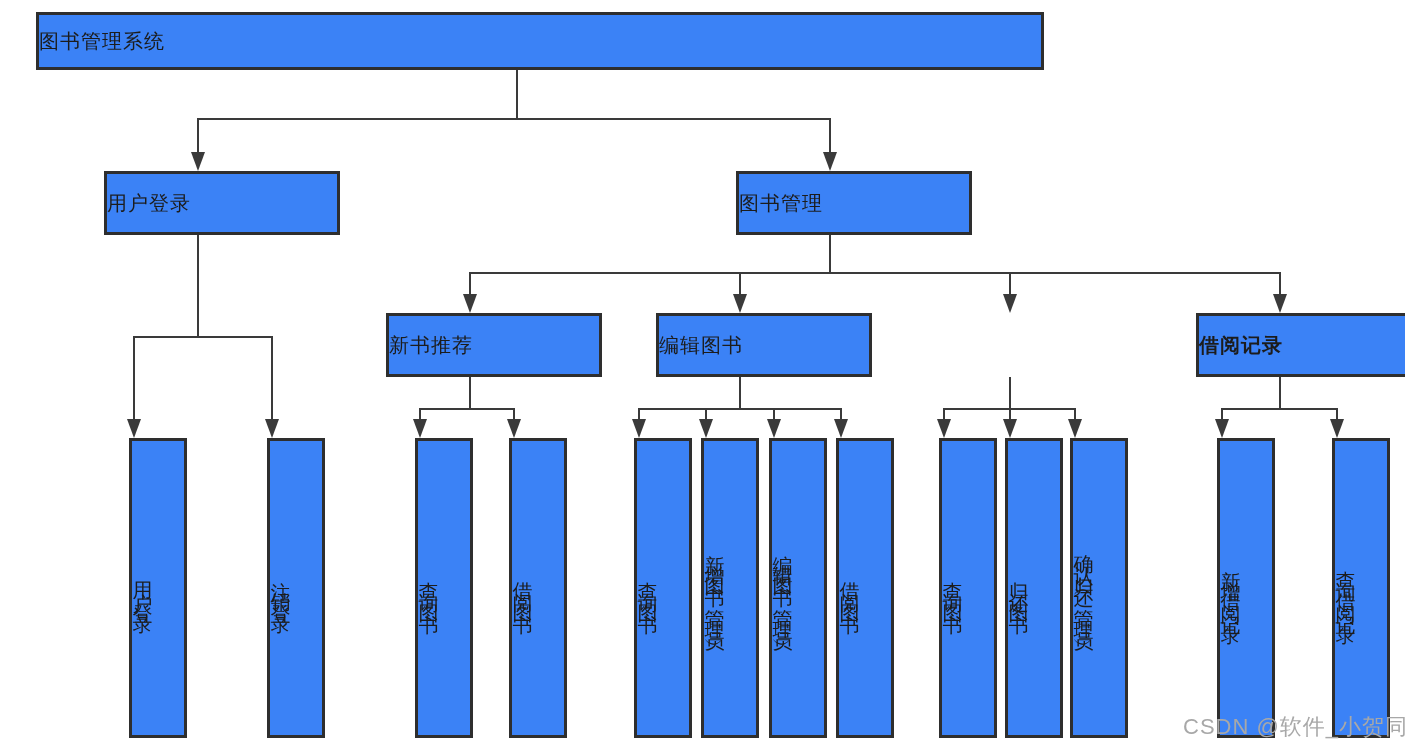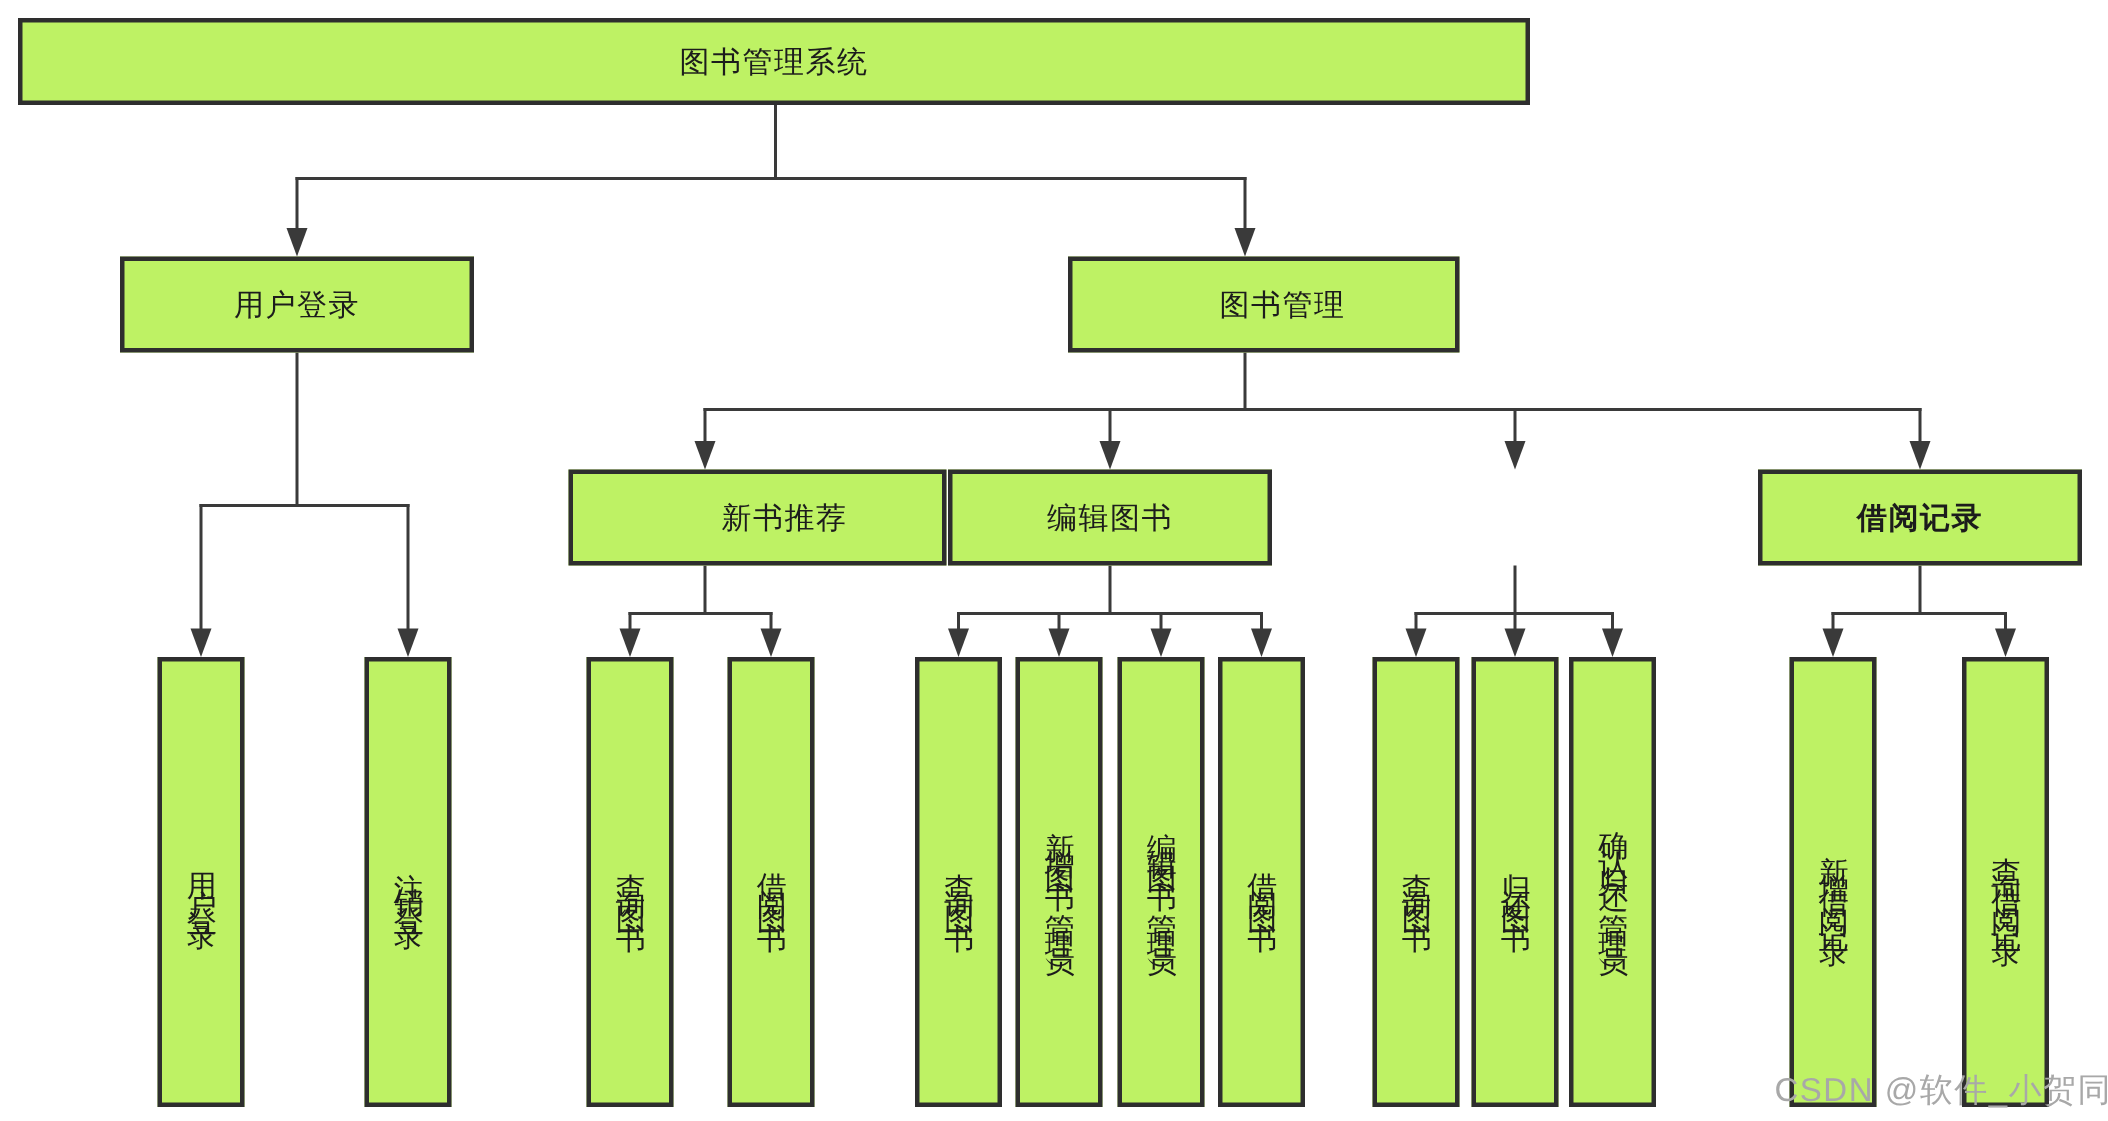--- a/index.html
+++ b/index.html
@@ -1,22 +1,22 @@
 <!DOCTYPE html>
 <html lang="zh" style="--line: #3a3a3a; --box_border: #2e2e2e; --text: #1c1c1c; --watermark: #a8a8a8; --background: #ffffff;"><head>
 <meta charset="utf-8">
 <style>
   html,body{margin:0;padding:0;background:#fff;}
   #canvas{
     position:relative;width:1405px;height:747px;background:var(--background,#fff);
     font-family:"Liberation Sans","DejaVu Sans",sans-serif;overflow:hidden;
   }
   .node{
-    position:absolute;background:#bef264;border:3px solid var(--box_border,#2e2e2e);
-    display:flex;align-items:center;justify-content:center;box-sizing:content-box;z-index:2;
+    position:absolute;background:#3b82f6;border:3px solid var(--box_border,#2e2e2e);
+    display:flex;align-items:center;box-sizing:content-box;z-index:2;margin-left:24px;
   }
   .node .lbl{font-size:20px;color:var(--text,#1c1c1c);white-space:nowrap;}
   .node.h .lbl{letter-spacing:1px;}
   .node.v .lbl{
     writing-mode:vertical-rl;text-orientation:mixed;
     letter-spacing:11px;line-height:1.1;white-space:normal;
   }
   .ln{position:absolute;background:var(--line,#3a3a3a);z-index:1;}
   .arw{
     position:absolute;width:0;height:0;z-index:1;
@@ -91,25 +91,25 @@
   <div class="arw" style="left:1215px;top:419px;"></div>
   <div class="arw" style="left:1330px;top:419px;"></div>
 
   <div class="node h" style="left:12px;top:12px;width:1002px;height:52px;">
     <span class="lbl">图书管理系统</span>
   </div>
 
   <div class="node h" style="left:80px;top:171px;width:230px;height:58px;">
     <span class="lbl">用户登录</span>
   </div>
-  <div class="node h" style="left:712px;top:171px;width:230px;height:58px;padding-left:25px;">
+  <div class="node h" style="left:712px;top:171px;width:230px;height:58px;">
     <span class="lbl">图书管理</span>
   </div>
 
-  <div class="node h" style="left:379px;top:313px;width:210px;height:58px;padding-left:36px;">
+  <div class="node h" style="left:362px;top:313px;width:210px;height:58px;">
     <span class="lbl">新书推荐</span>
   </div>
   <div class="node h" style="left:632px;top:313px;width:210px;height:58px;">
     <span class="lbl">编辑图书</span>
   </div>
   <div class="node h" style="left:1172px;top:313px;width:210px;height:58px;font-weight:bold;">
     <span class="lbl">借阅记录</span>
   </div>
 
   <div class="node v" style="left:105px;top:438px;width:52px;height:294px;">

